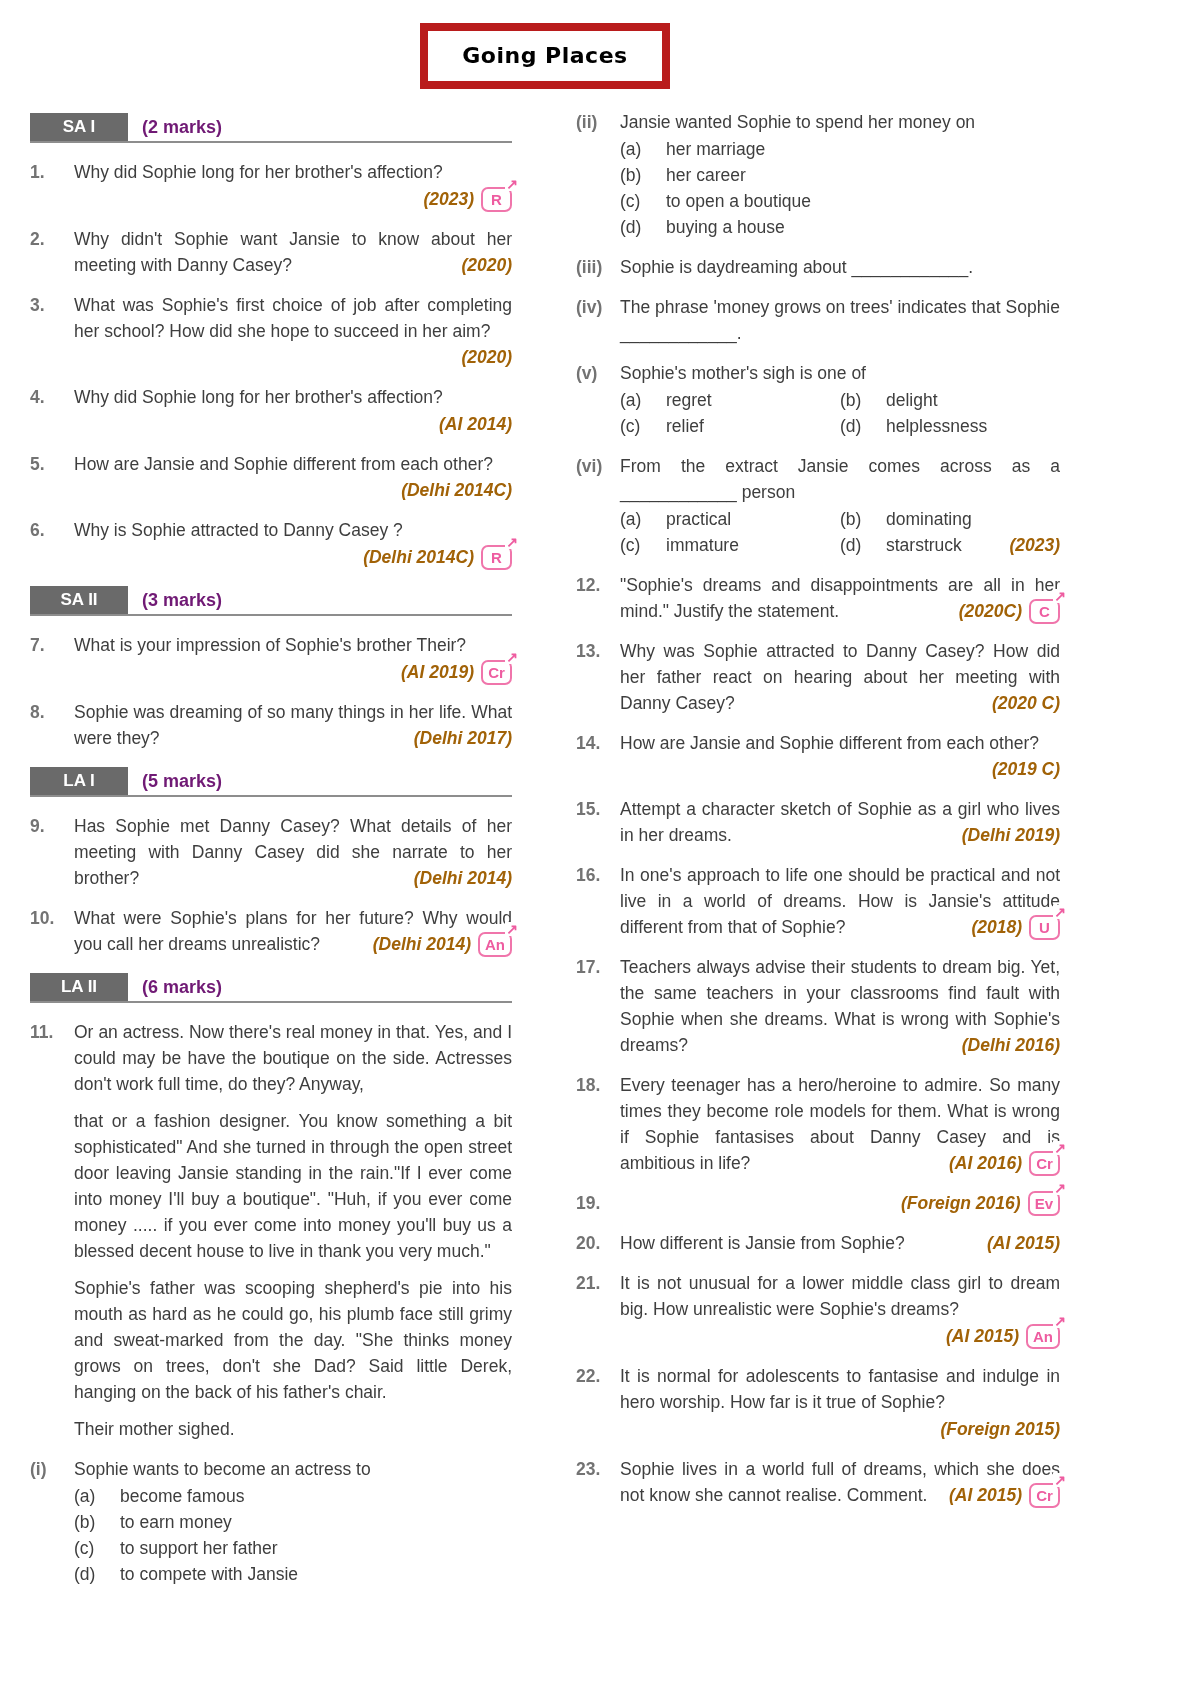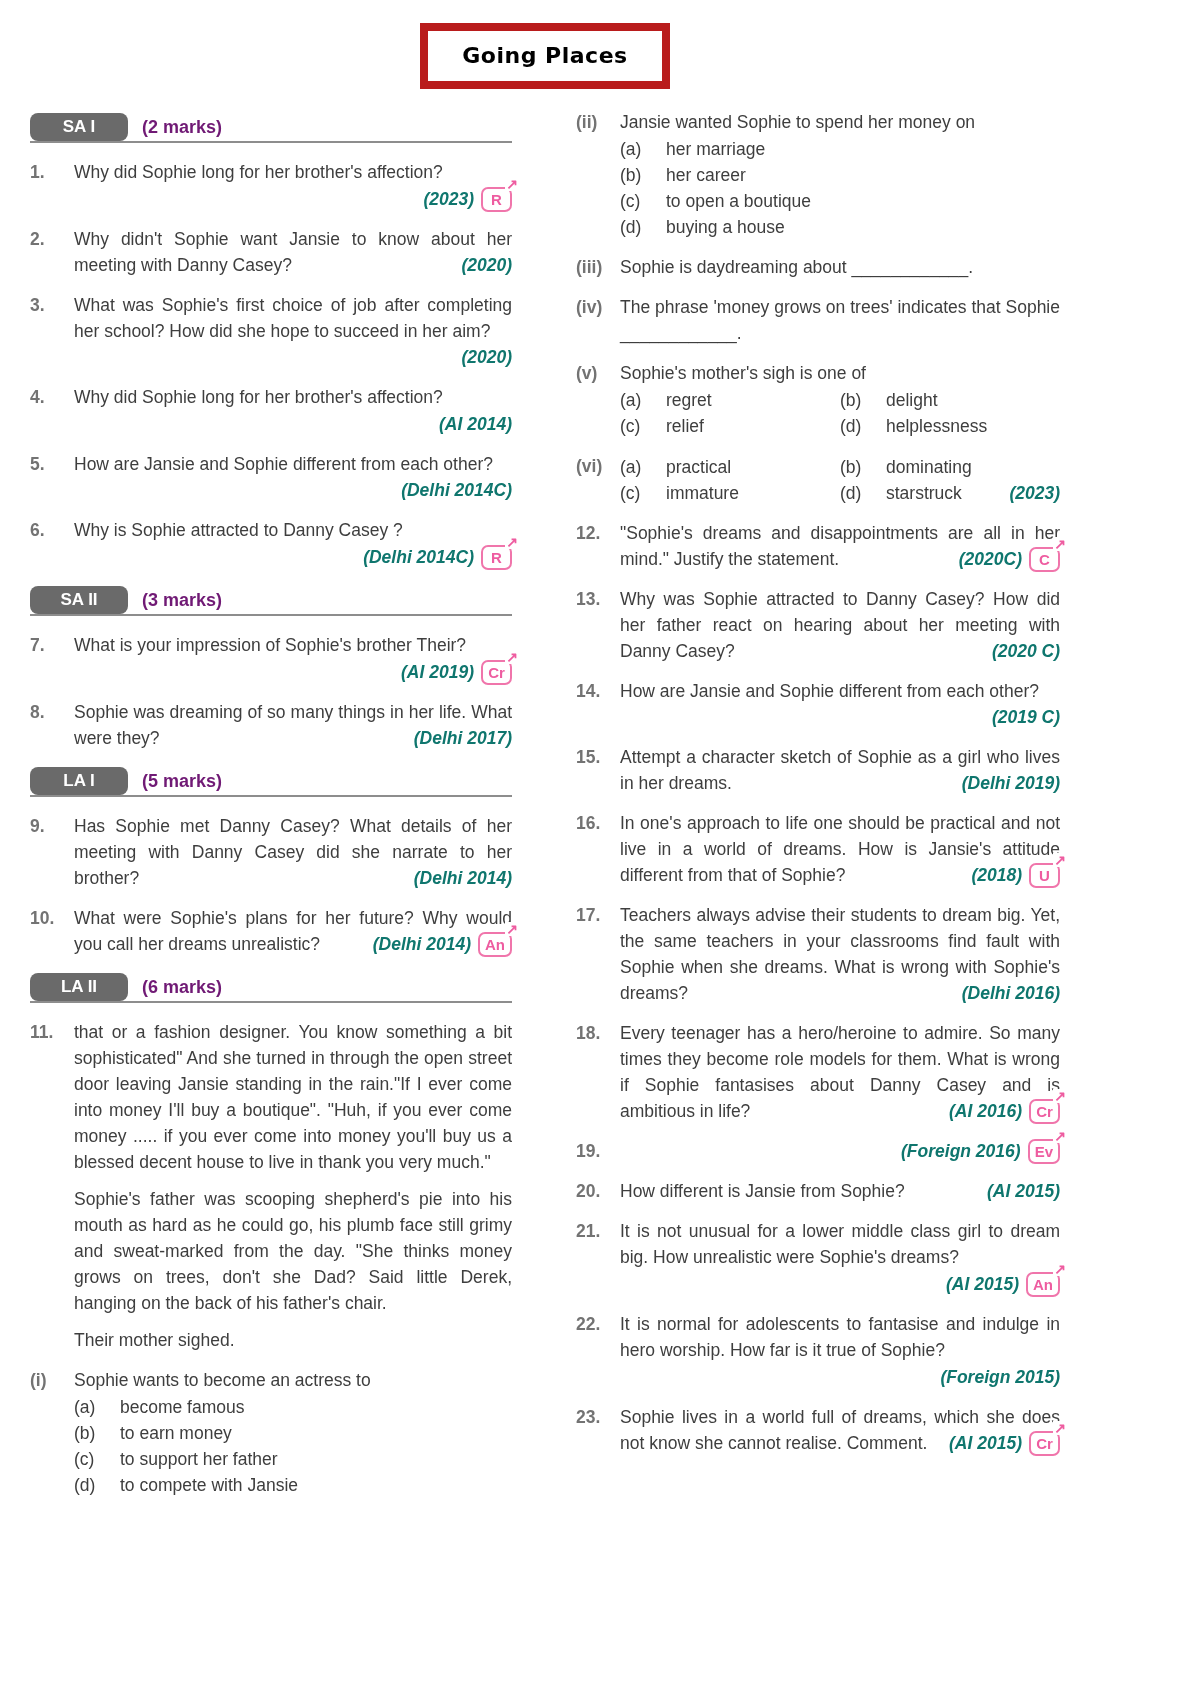--- a/index.html
+++ b/index.html
@@ -17,29 +17,28 @@
   }
   .columns { display:flex; gap:64px; align-items:flex-start; }
   .col-left { width:482px; }
   .col-right { width:484px; padding-top:12px; }
 
   .sec { display:flex; align-items:flex-end; border-bottom:2.5px solid #8d8d8d; margin:16px 0 16px 0; }
   .sec-tag {
     background:#6a6a6a; color:#fff; font-weight:700; font-size:17px;
     min-width:98px; text-align:center; padding:3px 10px 3px 10px; box-sizing:border-box;
     line-height:22px;
-    border-radius:8px;
   }
   .sec-marks { font-weight:700; color:#701a75; font-size:18px; margin-left:14px; padding-bottom:1px; }
 
   .q { display:flex; margin-bottom:14px; }
   .qnum { flex:0 0 44px; color:#737373; font-weight:700; }
   .qbody { flex:1; text-align:justify; }
   .qbody::after { content:""; display:block; clear:both; }
-  .year { font-style:italic; font-weight:700; color:#0f766e; white-space:nowrap; }
+  .year { font-style:italic; font-weight:700; color:#a16207; white-space:nowrap; }
   .yr-float { float:right; margin-left:10px; }
   .year-line { text-align:right; margin-top:1px; }
 
   .badge {
     display:inline-block; position:relative; margin-left:7px;
     min-width:17px; text-align:center; padding:0 5px;
     border:2px solid #f075ab; border-radius:7px;
     color:#ee5ca0; font-weight:700; font-style:normal; font-size:15px; line-height:21px;
     vertical-align:baseline; background:#fff;
   }
@@ -175,20 +174,21 @@
       </div>
 
       <div class="sec">
         <span class="sec-tag">LA II</span>
         <span class="sec-marks">(6 marks)</span>
       </div>
 
       <div class="q">
         <div class="qnum">11.</div>
         <div class="qbody passage">
+          <p>Or an actress. Now there's real money in that. Yes, and I could may be have the boutique on the side. Actresses don't work full time, do they? Anyway,</p>
           <p>that or a fashion designer. You know something a bit sophisticated" And she turned in through the open street door leaving Jansie standing in the rain."If I ever come into money I'll buy a boutique". "Huh, if you ever come money ..... if you ever come into money you'll buy us a blessed decent house to live in thank you very much."</p>
           <p>Sophie's father was scooping shepherd's pie into his mouth as hard as he could go, his plumb face still grimy and sweat-marked from the day. "She thinks money grows on trees, don't she Dad? Said little Derek, hanging on the back of his father's chair.</p>
           <p>Their mother sighed.</p>
         </div>
       </div>
 
       <div class="q">
         <div class="qnum">(i)</div>
         <div class="qbody">
           <span>Sophie wants to become an actress to</span>
@@ -277,20 +277,21 @@
                 <span class="opt-letter">(d)</span>
                 <span>helplessness</span>
               </div>
           </div>
         </div>
       </div>
 
       <div class="q">
         <div class="qnum">(vi)</div>
         <div class="qbody">
+          <span>From the extract Jansie comes across as a ____________ person</span>
           <div class="opts-2col">
             <div class="opt">
                 <span class="opt-letter">(a)</span>
                 <span>practical</span>
               </div>
             <div class="opt">
                 <span class="opt-letter">(b)</span>
                 <span>dominating</span>
               </div>
             <div class="opt">

